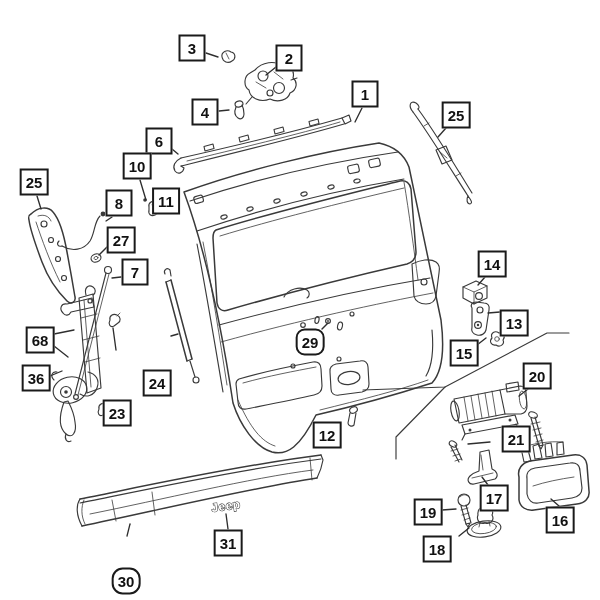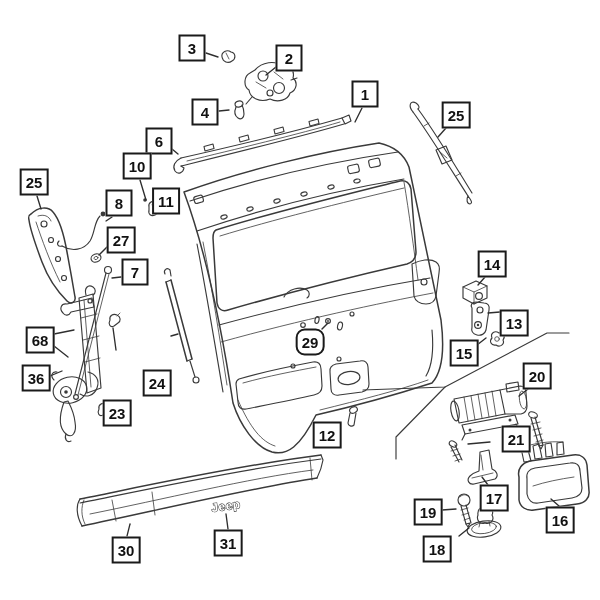--- a/index.html
+++ b/index.html
@@ -350,17 +350,17 @@
       <div class="callout" style="left: 428px; top: 512px;"><span>19</span></div>
       <div class="callout" style="left: 537px; top: 376px;"><span>20</span></div>
       <div class="callout" style="left: 504px; top: 439px; margin-left: 12px;"><span>21</span></div>
       <div class="callout" style="left: 36px; top: 378px;"><span>36</span></div>
       <div class="callout" style="left: 117px; top: 372px; margin-top: 41px;"><span>23</span></div>
       <div class="callout" style="left: 157px; top: 351px; margin-top: 32px;"><span>24</span></div>
       <div class="callout" style="left: 34px; top: 182px;"><span>25</span></div>
       <div class="callout" style="left: 456px; top: 115px;"><span>25</span></div>
       <div class="callout" style="left: 121px; top: 240px;"><span>27</span></div>
       <div class="callout" style="left: 310px; top: 342px; border-radius: 9px;"><span>29</span></div>
-      <div class="callout" style="left: 126px; top: 550px;"><span>30</span></div>
+      <div class="callout" style="left: 126px; top: 581px; border-radius: 11px;"><span>30</span></div>
       <div class="callout" style="left: 228px; top: 543px;"><span>31</span></div>
       <div class="callout" style="left: 40px; top: 340px;"><span>68</span></div>
     </div>
 </div>
 
 </body></html>

